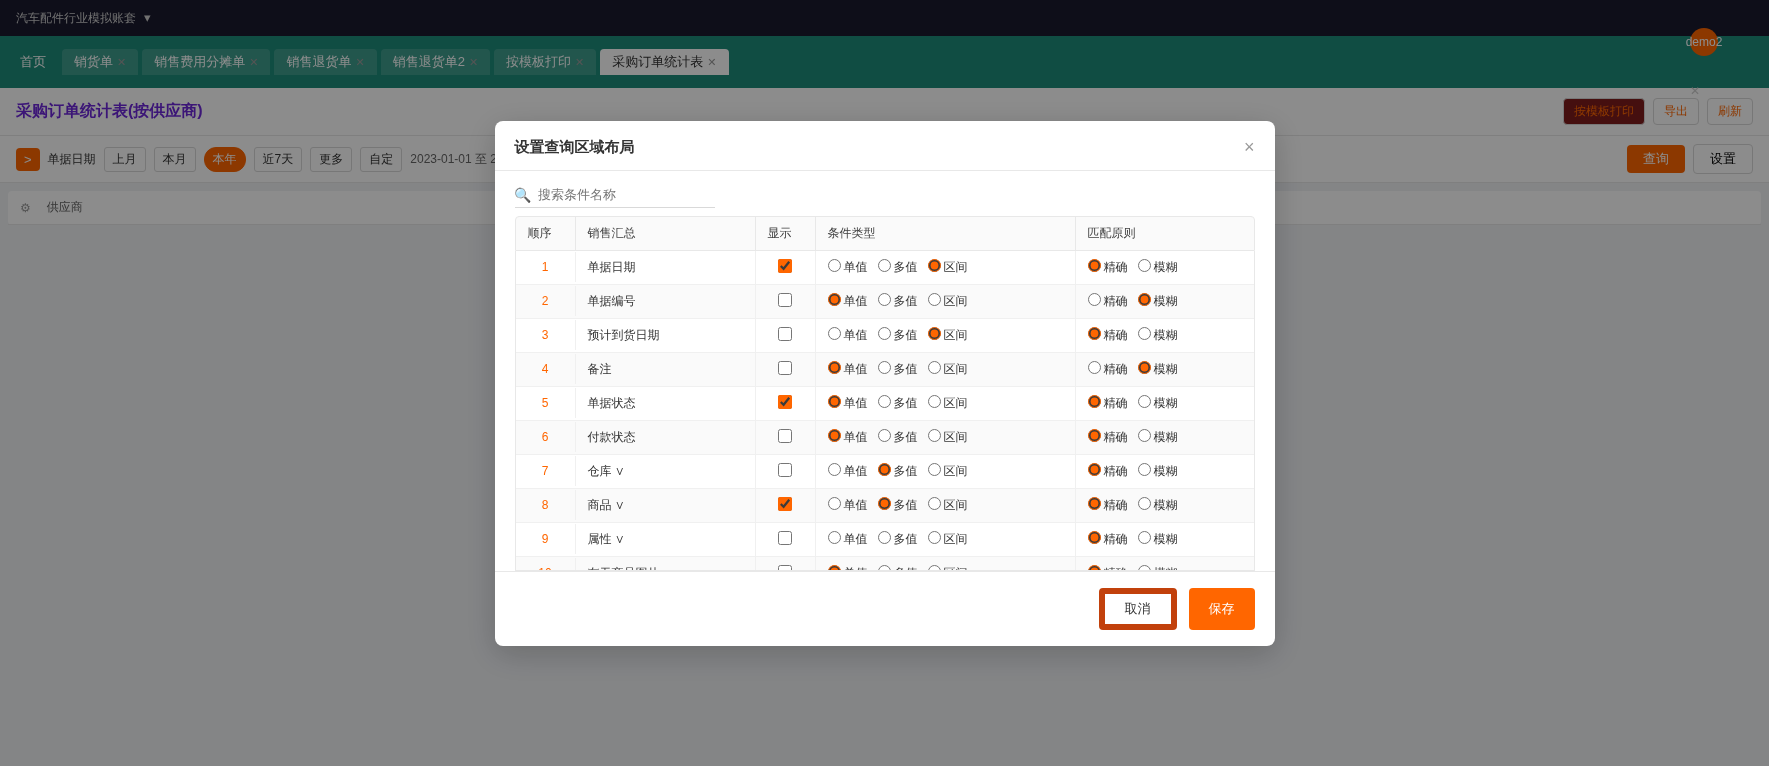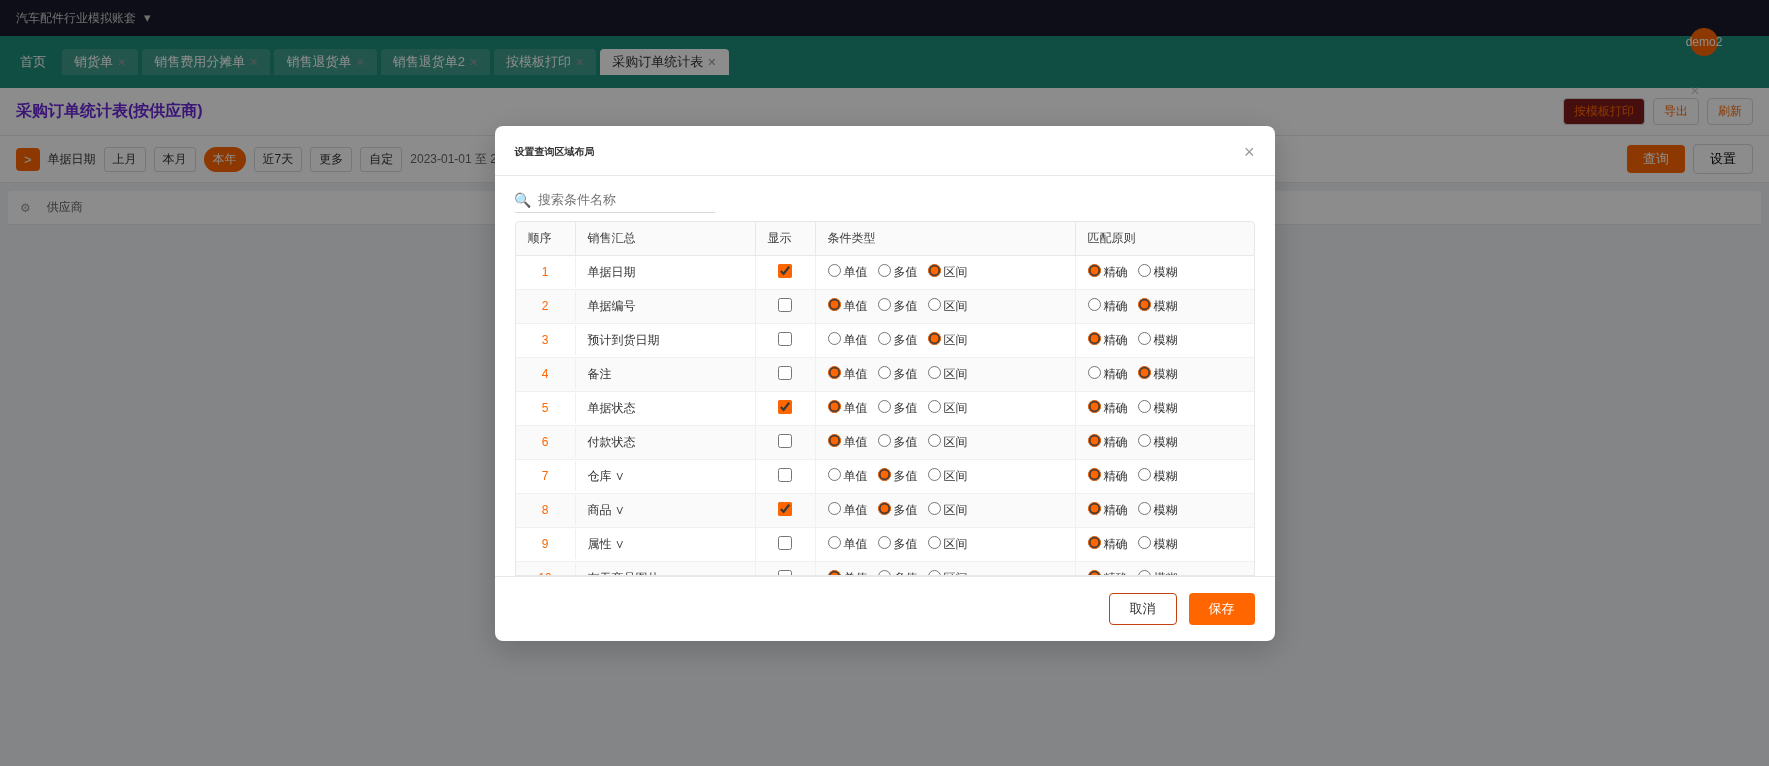--- a/index.html
+++ b/index.html
@@ -114,21 +114,21 @@
       flex-direction: column;
       box-shadow: 0 8px 32px rgba(0,0,0,0.2);
     }
     .modal-header {
       padding: 16px 20px 12px;
       border-bottom: 1px solid #e8e8e8;
       display: flex;
       align-items: center;
       justify-content: space-between;
     }
-    .modal-title { font-size: 10px; font-weight: bold; color: #333; }
+    .modal-title { font-size: 15px; font-weight: bold; color: #333; }
     .modal-close { cursor: pointer; color: #999; font-size: 18px; }
 
     
     .modal-tabs {
       display: flex;
       gap: 0;
       padding: 0 20px;
       border-bottom: 1px solid #e8e8e8;
     }
     .modal-tab {
@@ -215,21 +215,21 @@
     .checkbox-item input[type="checkbox"] { accent-color: #f60; width: 14px; height: 14px; }
 
     
     .modal-footer {
       padding: 16px 20px;
       display: flex;
       justify-content: flex-end;
       gap: 12px;
       border-top: 1px solid #e8e8e8;
     }
-    .btn-cancel { border: 1px solid #c2410c; background: white; padding: 6px 20px; border-radius: 4px; cursor: pointer; font-size: 13px; color: #333; }
+    .btn-cancel { border: 6px solid #c2410c; background: white; padding: 6px 20px; border-radius: 4px; cursor: pointer; font-size: 13px; color: #333; }
     .btn-save { background: #f60; color: white; border: none; padding: 6px 20px; border-radius: 4px; cursor: pointer; font-size: 13px; }
 
     
     .modal-table-body::-webkit-scrollbar { width: 6px; }
     .modal-table-body::-webkit-scrollbar-track { background: #f1f1f1; }
     .modal-table-body::-webkit-scrollbar-thumb { background: #ccc; border-radius: 3px; }
 
     .avatar { width: 28px; height: 28px; border-radius: 50%; background: #f60; display: flex; align-items: center; justify-content: center; color: white; font-size: 12px; }
   </style>
 </head>

